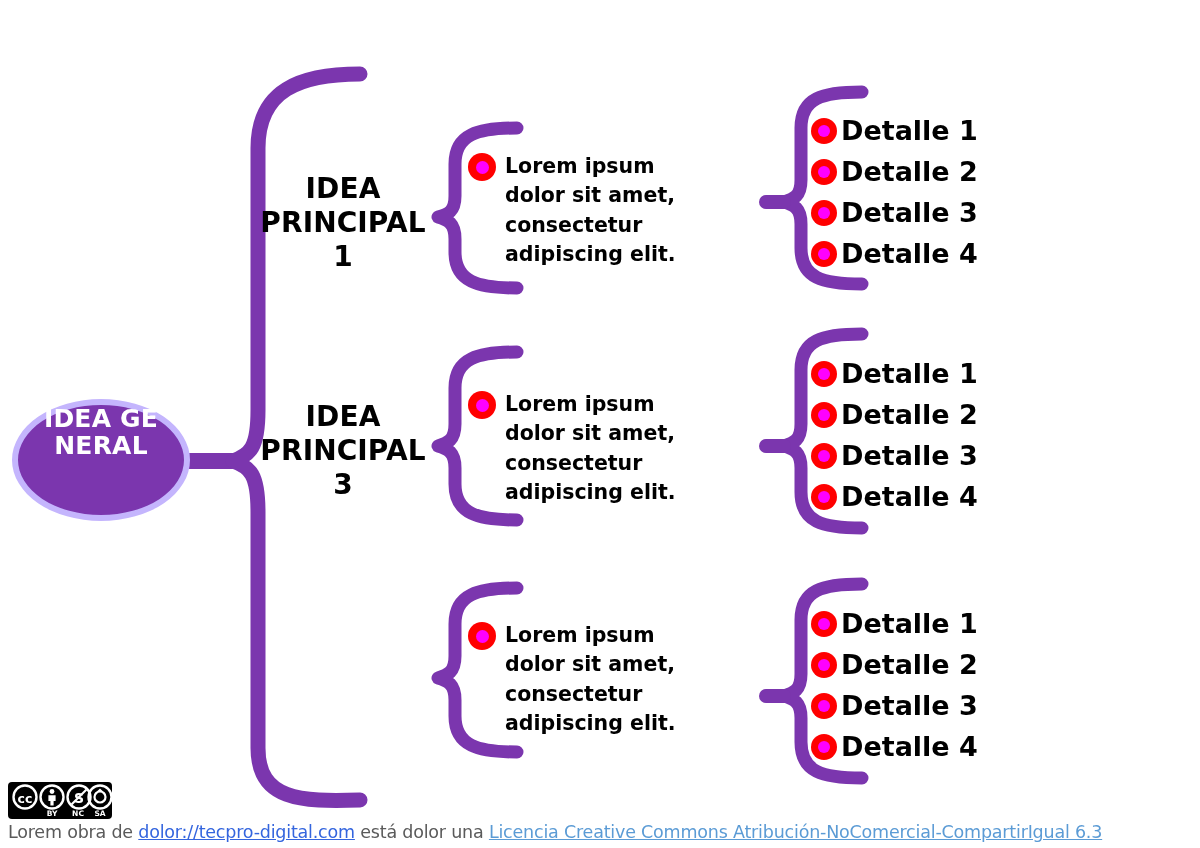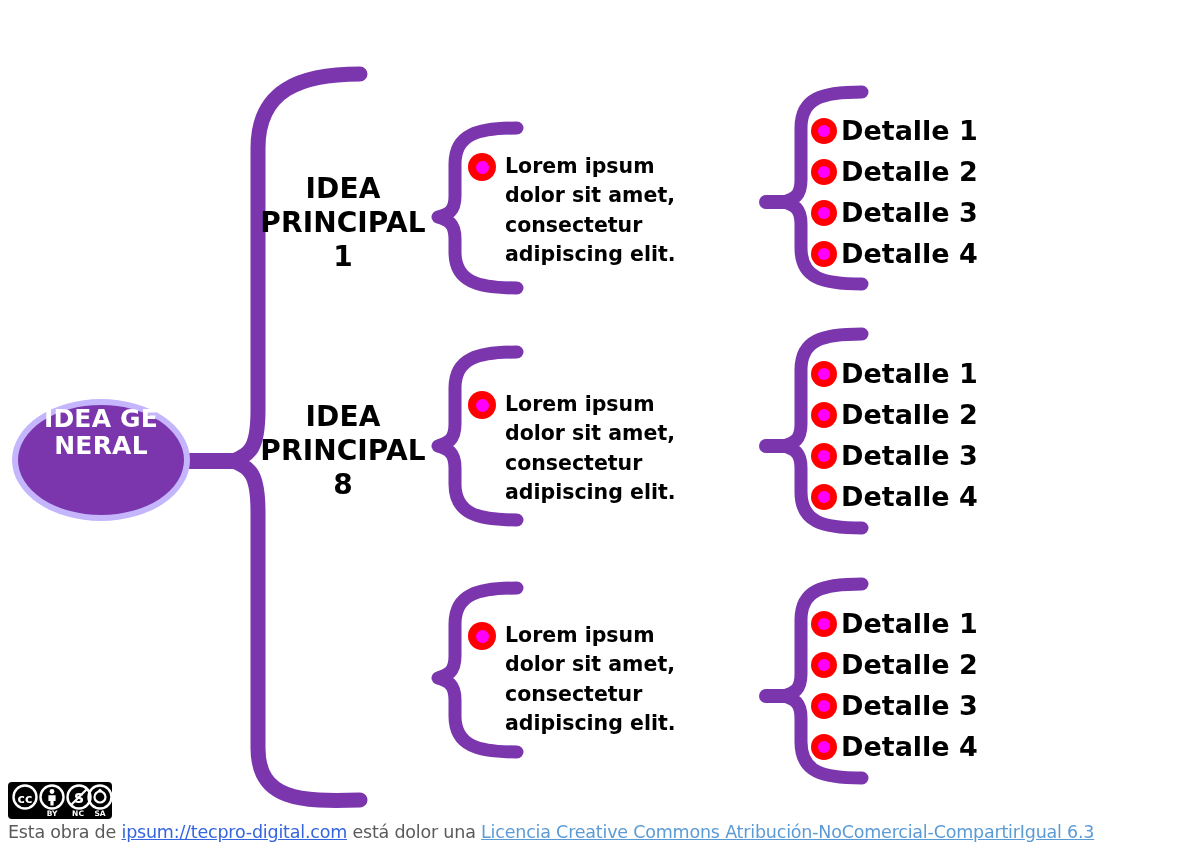--- a/index.html
+++ b/index.html
@@ -248,21 +248,21 @@
       <path d="M 784 696 L 766 696" stroke-width="14"></path>
 
     </g>
   </svg>
 
   <div class="central-node">
     <div class="central-label">IDEA GENERAL</div>
   </div>
 
   <div class="main-idea main-idea-1">IDEA PRINCIPAL 1</div>
-  <div class="main-idea main-idea-2">IDEA PRINCIPAL 8</div>
+  <div class="main-idea main-idea-2">IDEA PRINCIPAL 3</div>
 
   <div class="lorem-block lorem-1">
     <span class="dot"></span>
     <span class="lorem-text">Lorem ipsum dolor sit amet, consectetur adipiscing elit.</span>
   </div>
   <div class="lorem-block lorem-2">
     <span class="dot"></span>
     <span class="lorem-text">Lorem ipsum dolor sit amet, consectetur adipiscing elit.</span>
   </div>
   <div class="lorem-block lorem-3">
@@ -343,16 +343,16 @@
       <line x1="63.5" y1="22.5" x2="78.5" y2="7.5" stroke="#ffffff" stroke-width="2.2"></line>
 
       <circle cx="92" cy="15" r="11.5" fill="none" stroke="#ffffff" stroke-width="2.4"></circle>
       <circle cx="92" cy="15" r="5.5" fill="none" stroke="#ffffff" stroke-width="2.2"></circle>
       <path d="M 92 6.5 l 3.4 3.2 h -6.8 z" fill="#ffffff"></path>
 
       <text x="44" y="34" font-family="DejaVu Sans, sans-serif" font-size="7.5" font-weight="bold" fill="#ffffff" text-anchor="middle">BY</text>
       <text x="70" y="34" font-family="DejaVu Sans, sans-serif" font-size="7.5" font-weight="bold" fill="#ffffff" text-anchor="middle">NC</text>
       <text x="92" y="34" font-family="DejaVu Sans, sans-serif" font-size="7.5" font-weight="bold" fill="#ffffff" text-anchor="middle">SA</text>
     </svg>
-    <div class="cc-text"><span>Esta obra de </span><span class="cc-link">ipsum://tecpro-digital.com</span><span> está dolor una </span><span class="cc-link-2">Licencia Creative Commons Atribución-NoComercial-CompartirIgual 6.3 </span></div>
+    <div class="cc-text"><span>Lorem obra de </span><span class="cc-link">dolor://tecpro-digital.com</span><span> está dolor una </span><span class="cc-link-2">Licencia Creative Commons Atribución-NoComercial-CompartirIgual 6.3 </span></div>
   </div>
 
 </div>
 
 </body></html>

